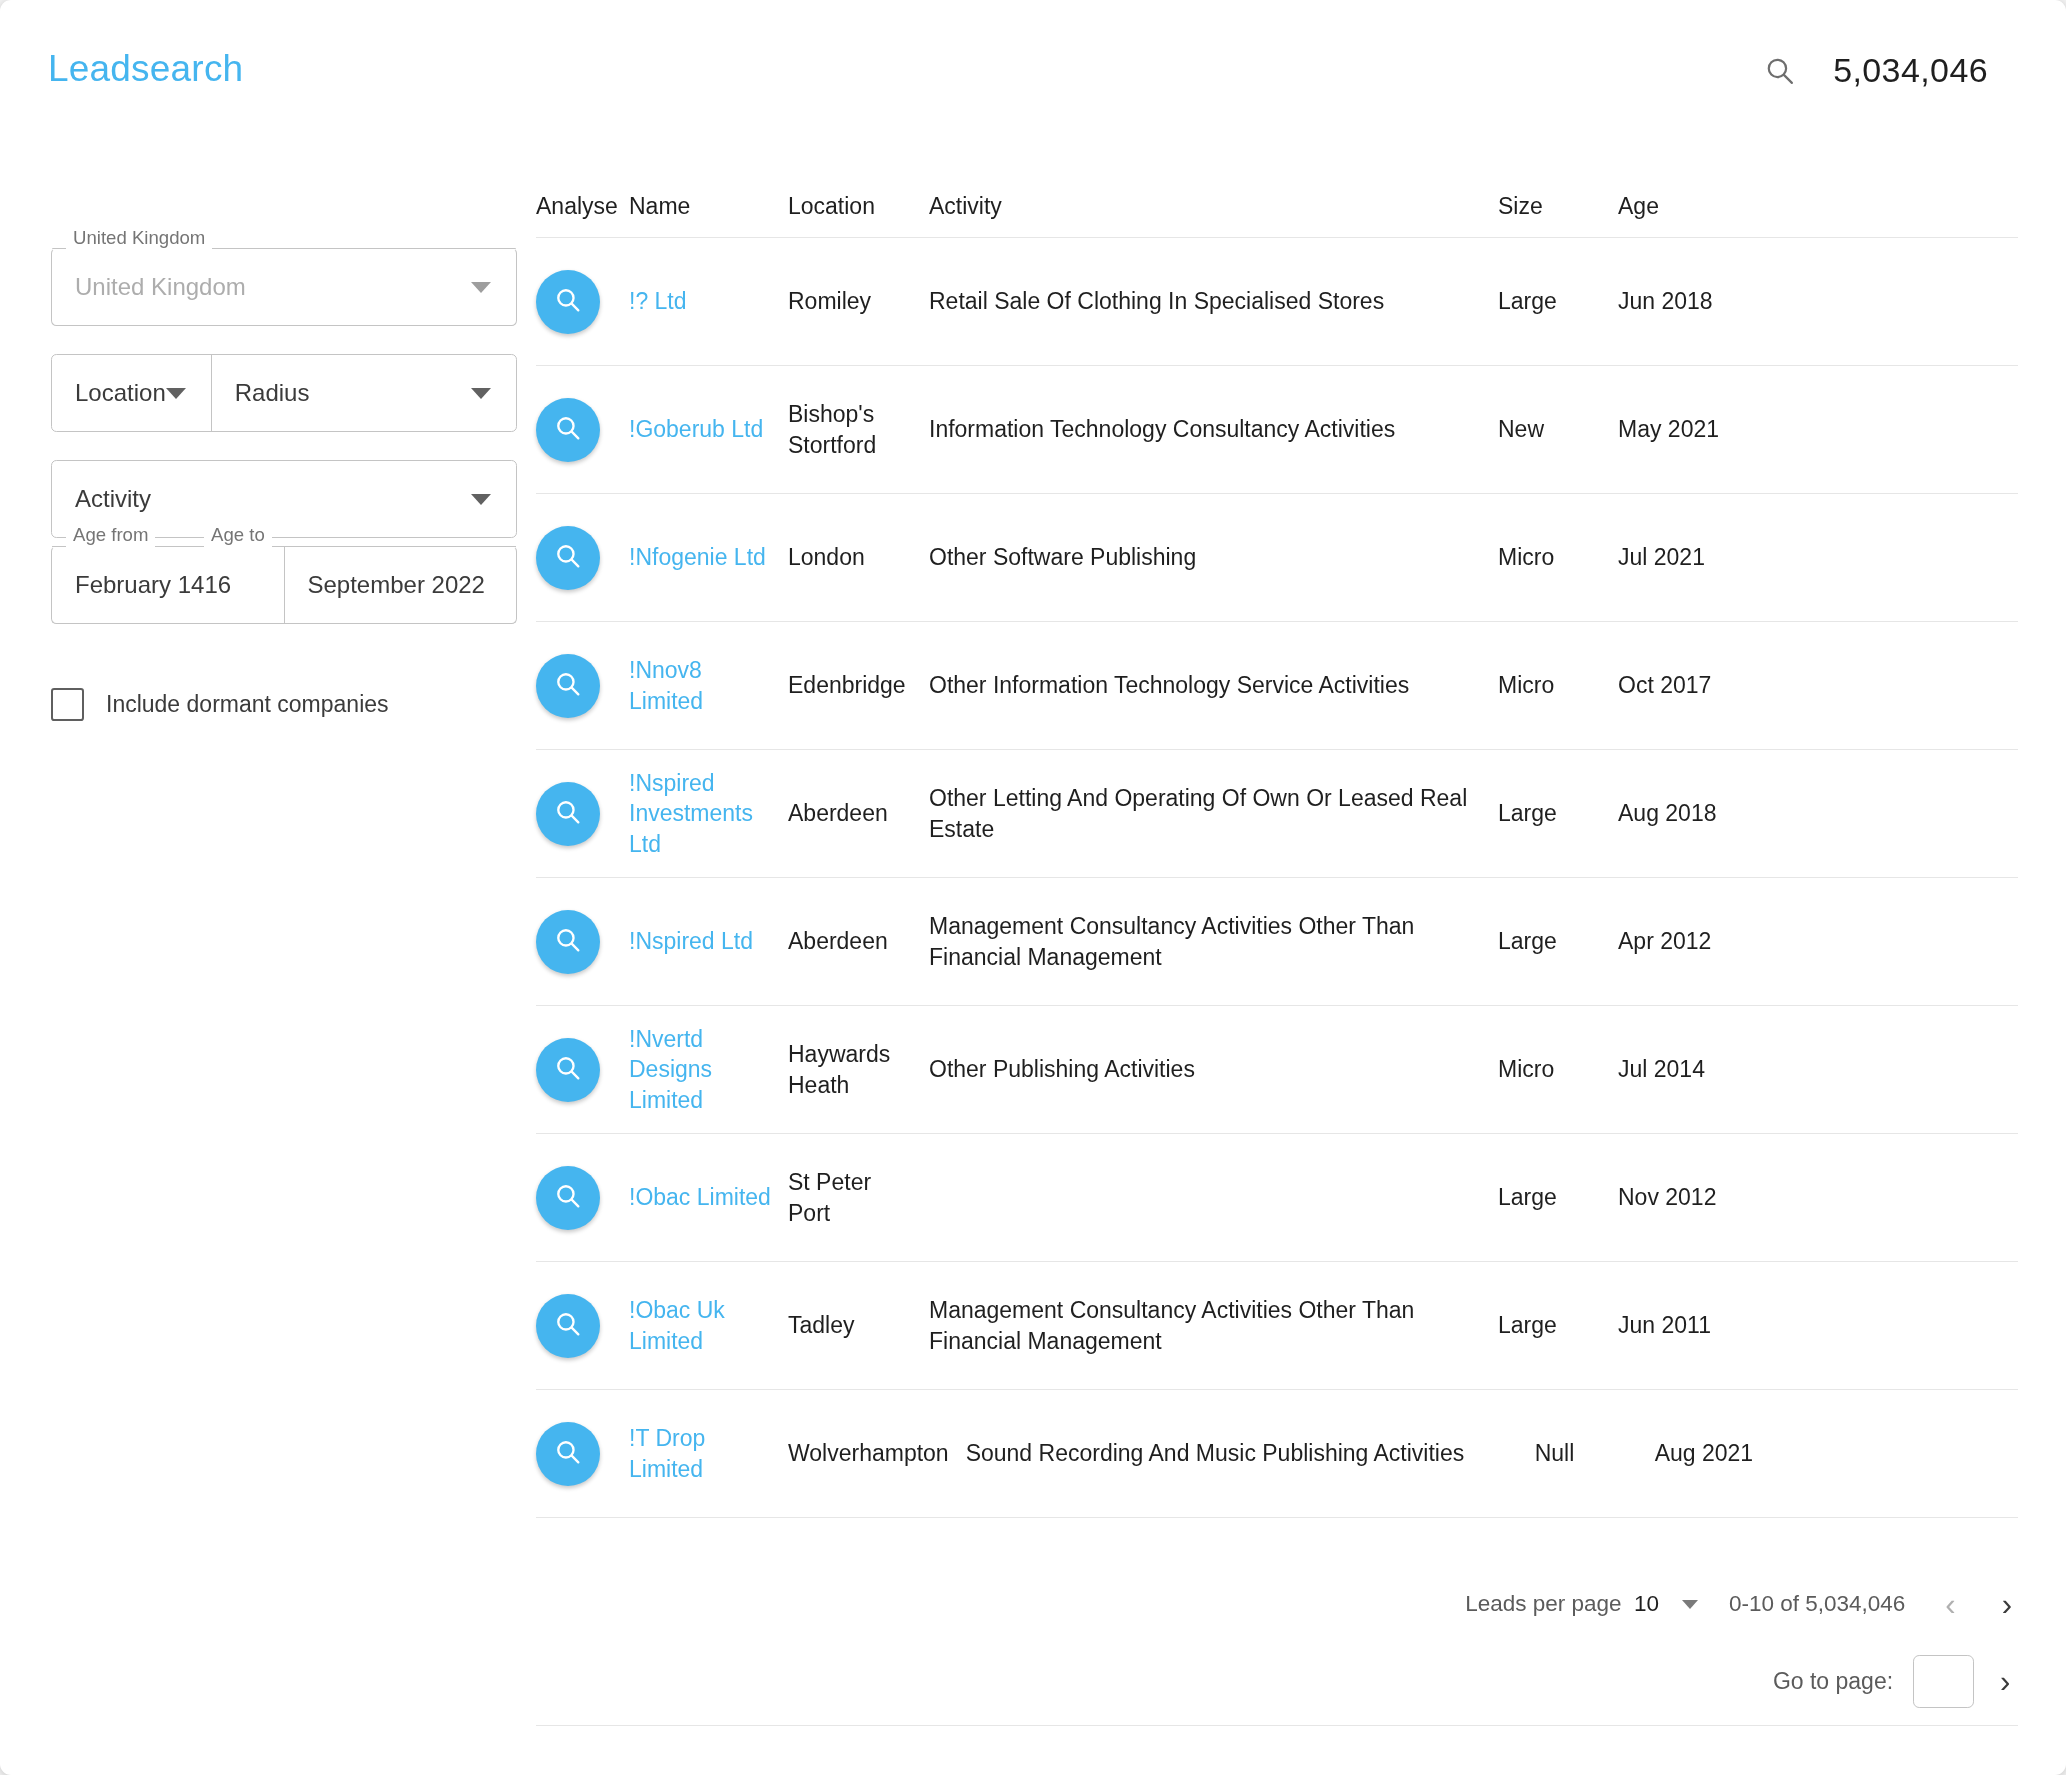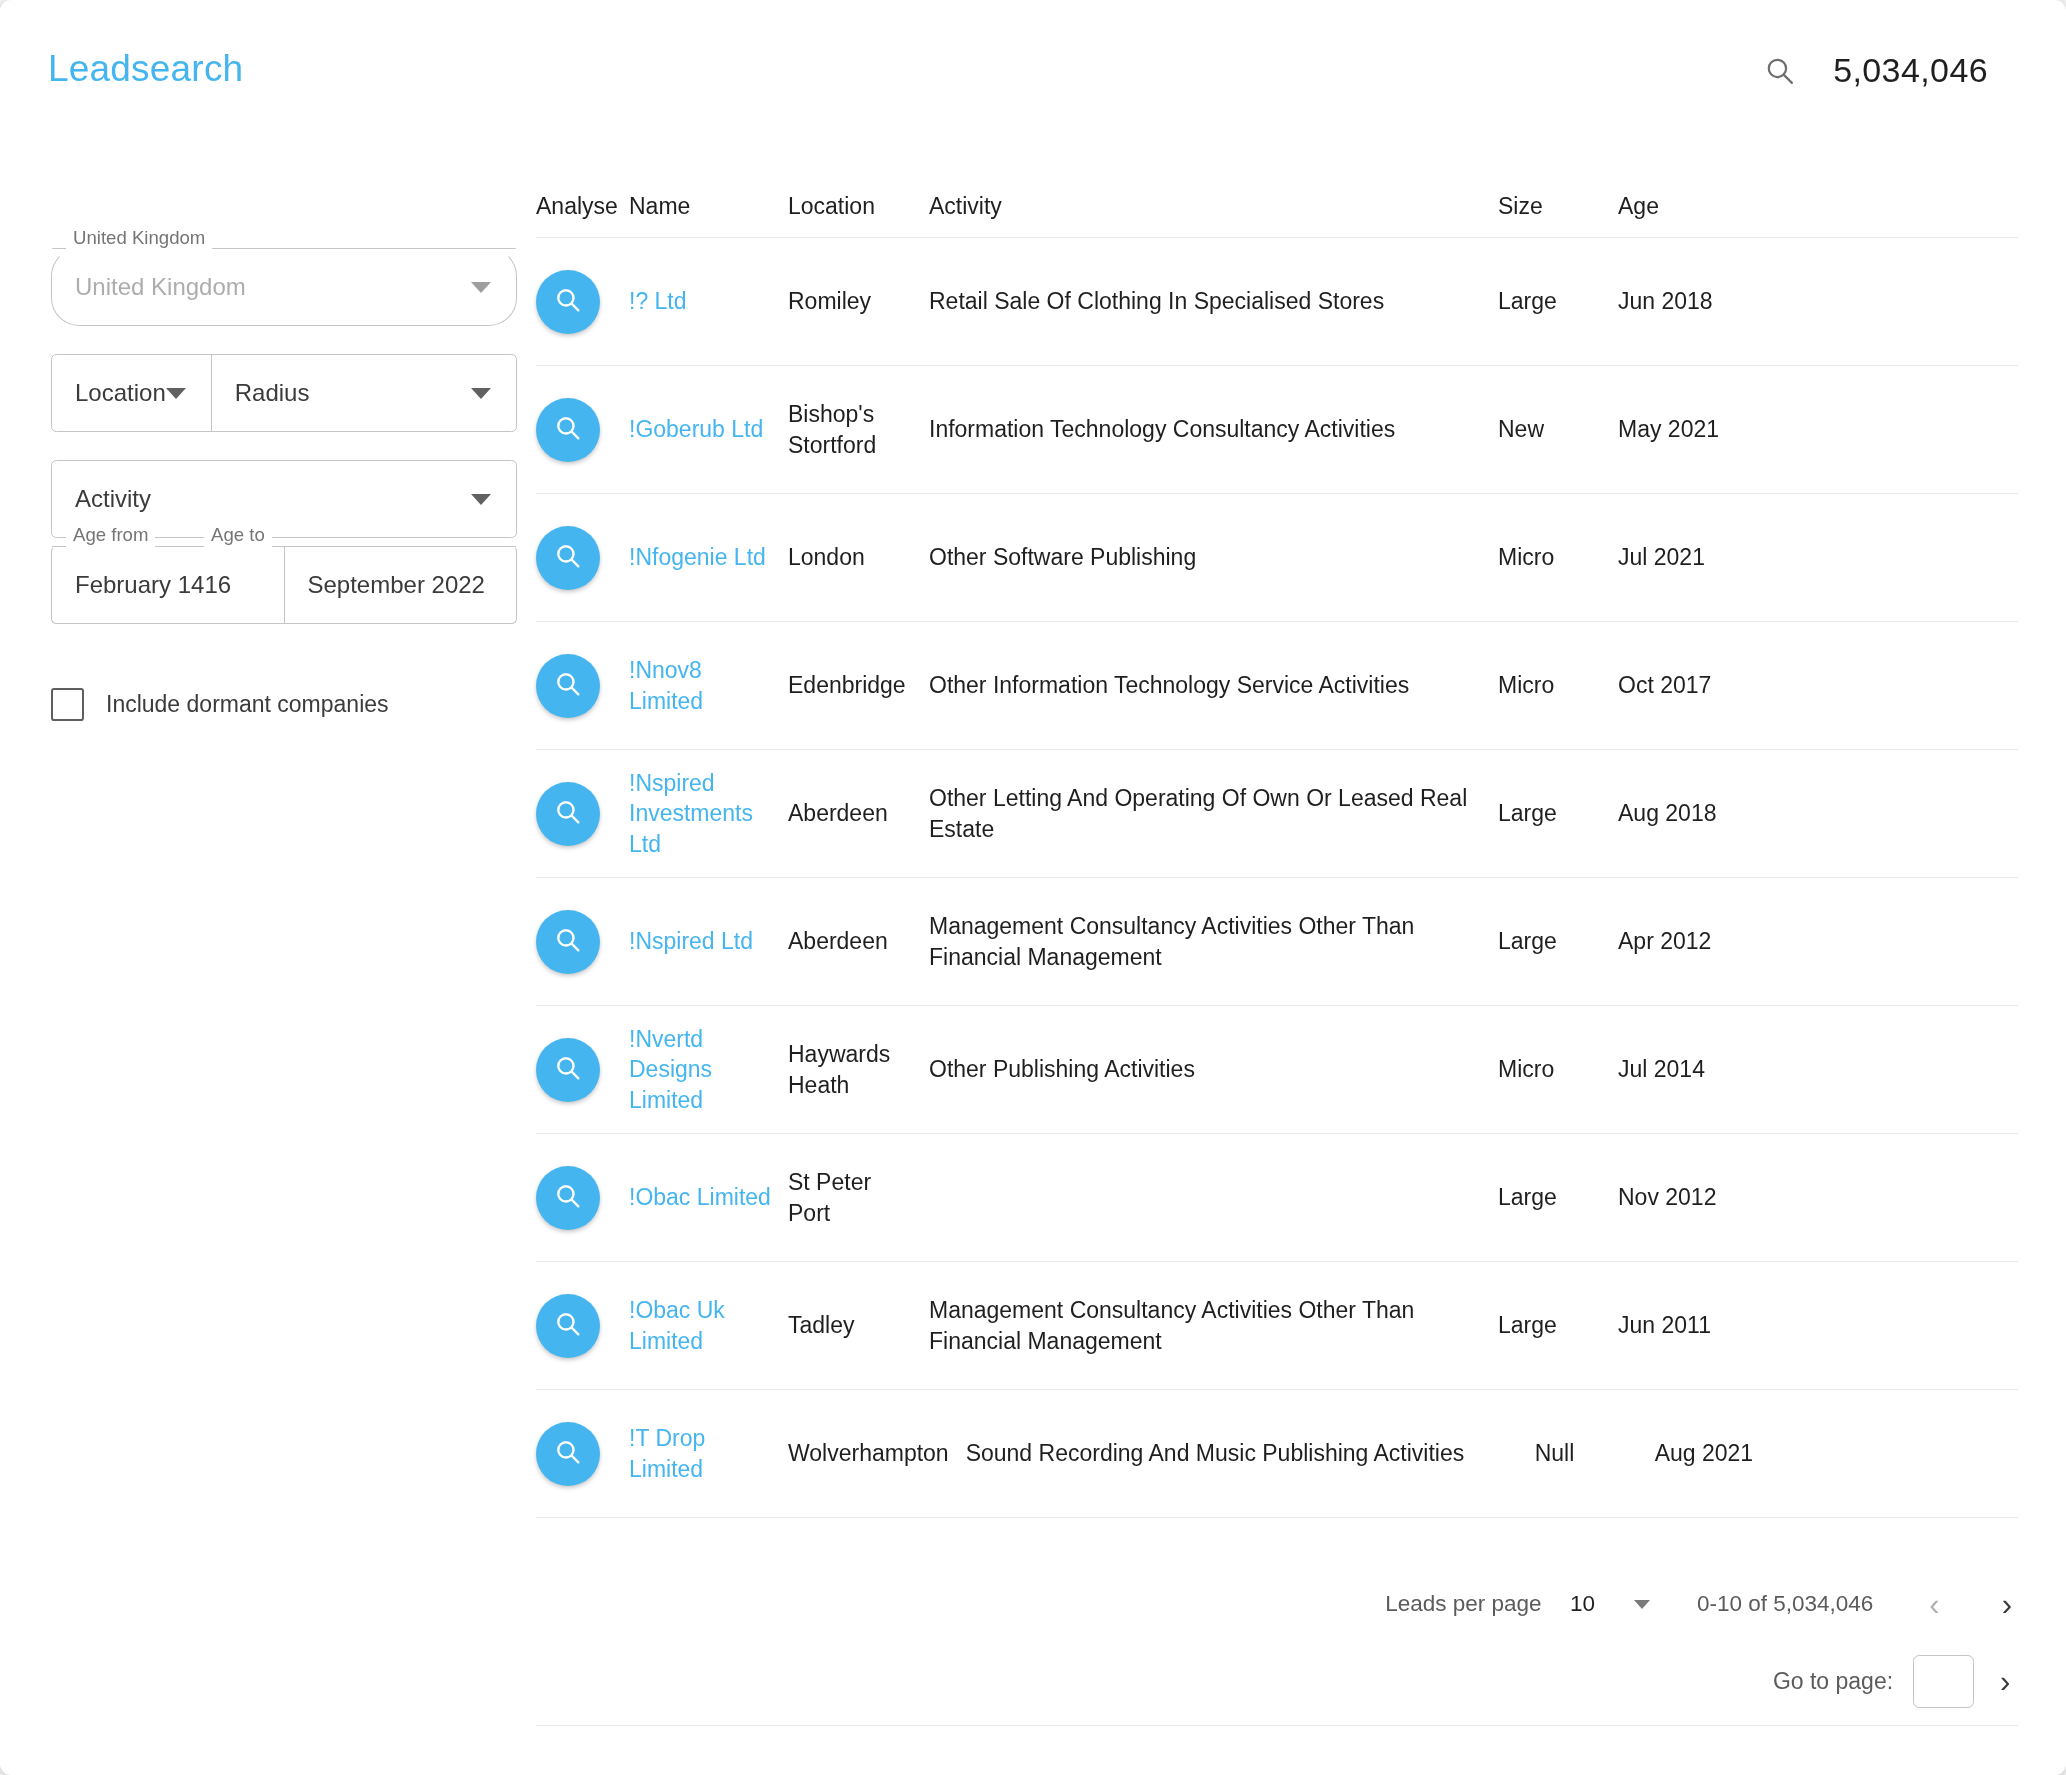--- a/index.html
+++ b/index.html
@@ -54,21 +54,21 @@
   }
   .field {
     position: relative;
     border: 0.8px solid #c4c4c4;
     border-radius: 5.4px;
     height: 78px;
     display: flex;
     align-items: center;
     background: #fff;
   }
-  .field.notched { border-top-color: transparent; border-radius: 28px; }
+  .field.notched { border-top-color: transparent; }
   .notch-row {
     position: absolute;
     top: -0.8px; left: 0; right: 0;
     height: 0.8px;
     display: flex;
     align-items: center;
     pointer-events: none;
   }
   .notch-left { width: 14px; border-top: 0.8px solid #c4c4c4; border-top-left-radius:5.4px; }
   .notch-label {
@@ -190,21 +190,21 @@
   .paginator {
     position: absolute;
     left: 536px;
     top: 1576px;
     width: 1482px;
   }
   .pg-line1 {
     display: flex;
     align-items: center;
     justify-content: flex-end;
-    gap: 16px;
+    gap: 0;
     height: 56px;
   }
   .pg-label { font-size: 22.5px; color: #5b5b5b; }
   .pg-size  { font-size: 22.5px; color: #1f1f1f; margin-left: 12.4px; }
   .pg-caret {
     width: 0; height: 0;
     border-left: 8.5px solid transparent;
     border-right: 8.5px solid transparent;
     border-top: 9.3px solid #7a7a7a;
     margin-left: 23px;

